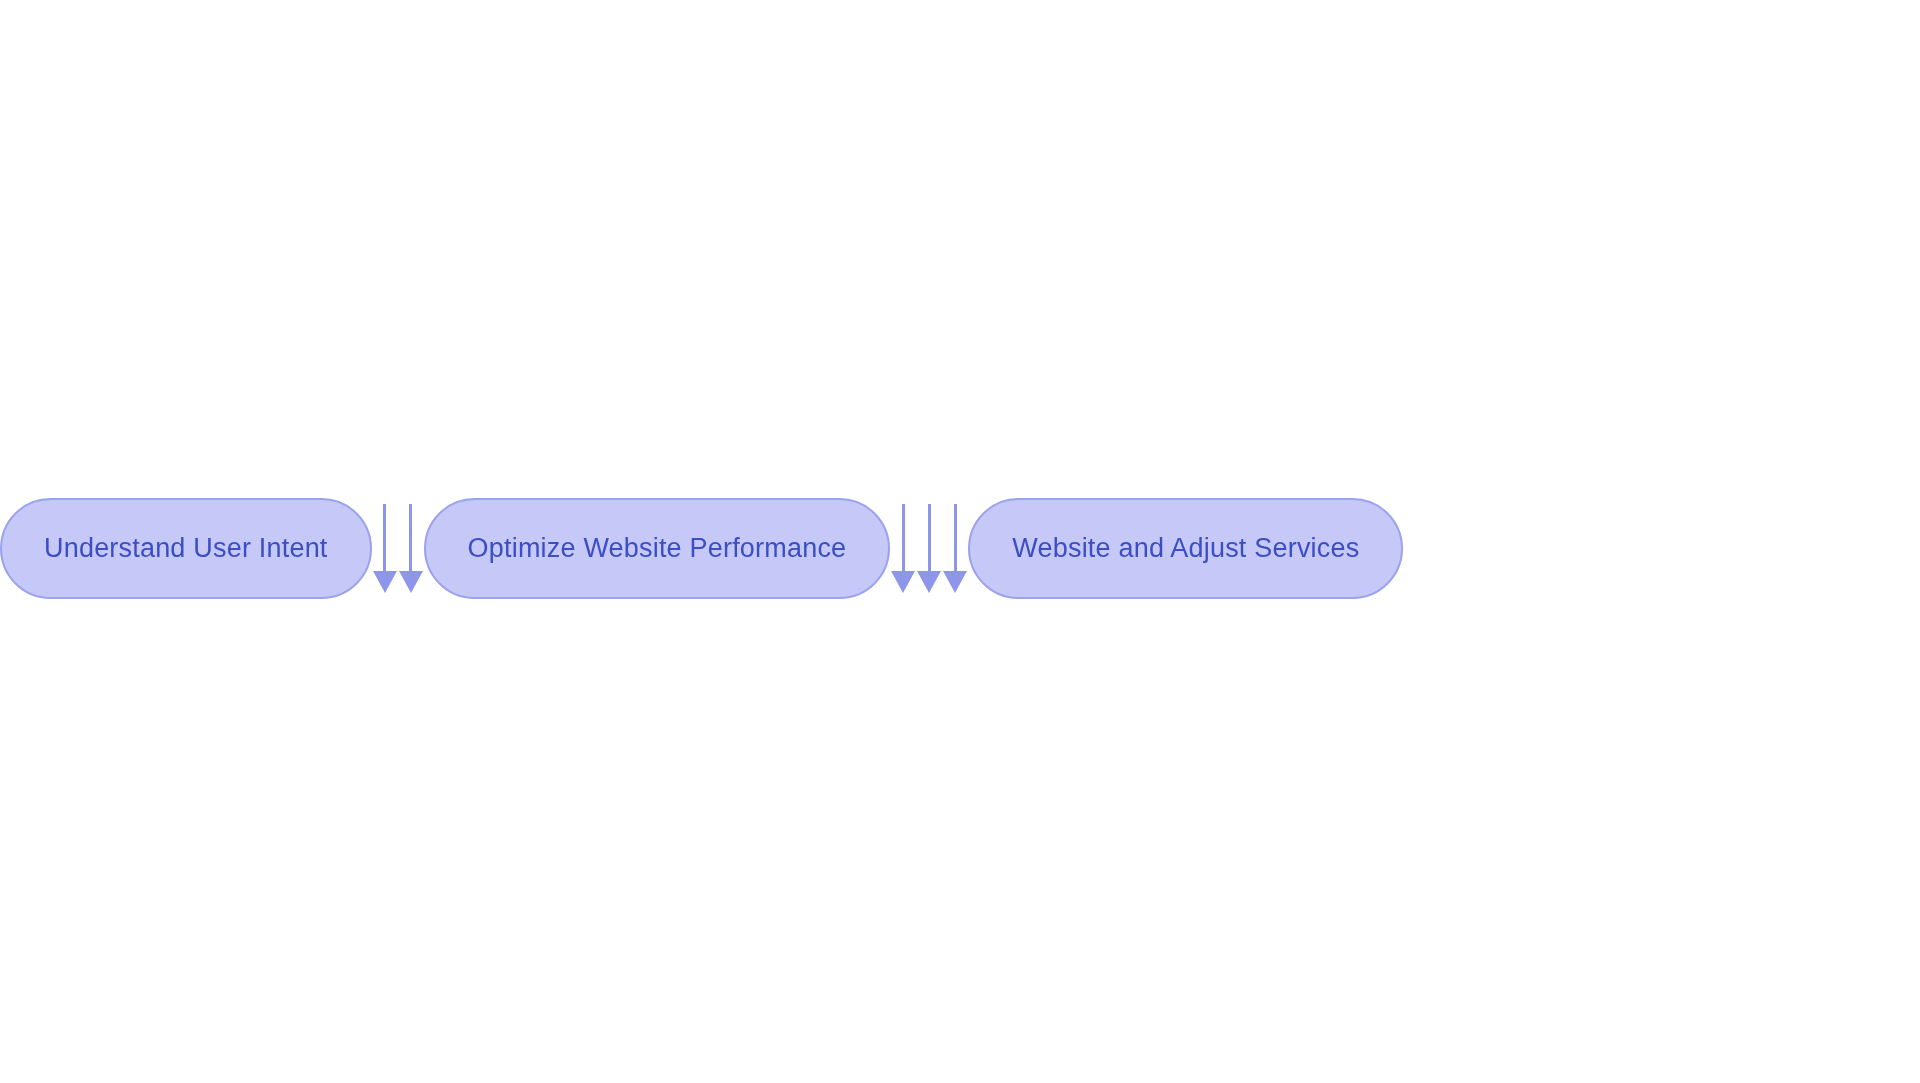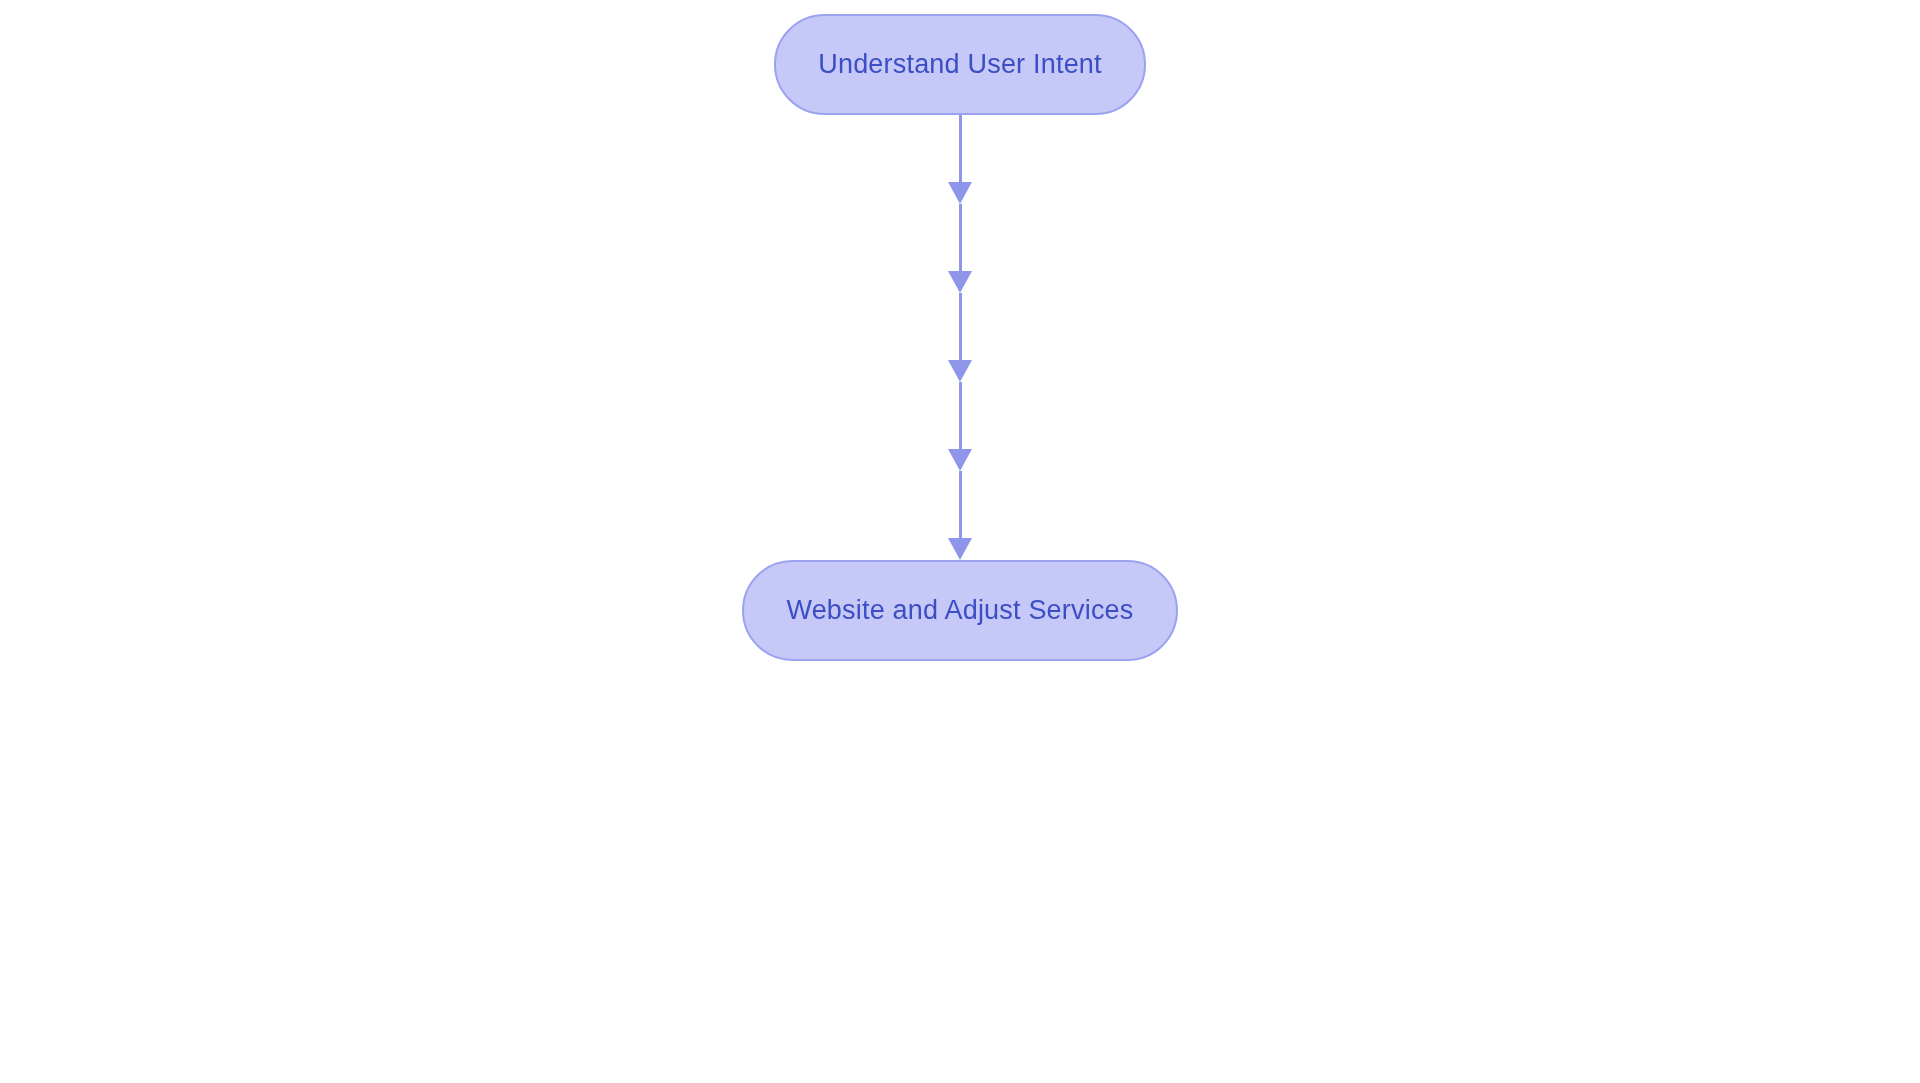--- a/index.html
+++ b/index.html
@@ -15,21 +15,21 @@
     height: 1083px;
     background: var(--bg);
     font-family: "Liberation Sans", sans-serif;
     overflow: hidden;
   }
   .canvas {
     width: 1920px;
     height: 1083px;
     padding-top: 14px;
     display: flex;
-    flex-direction: column;
+    flex-direction: row;
     align-items: center;
   }
   .node {
     height: 101px;
     padding: 0 42px;
     border-radius: 52px;
     background: var(--node-fill);
     border: 2px solid var(--node-border);
     color: var(--node-text);
     font-size: 27px;
@@ -74,20 +74,21 @@
     <div class="stem"></div>
     <div class="head"></div>
   </div>
 
 
   <div class="connector">
     <div class="stem"></div>
     <div class="head"></div>
   </div>
 
+  <div class="node">Optimize Website Performance</div>
 
   <div class="connector">
     <div class="stem"></div>
     <div class="head"></div>
   </div>
 
 
   <div class="connector">
     <div class="stem"></div>
     <div class="head"></div>

